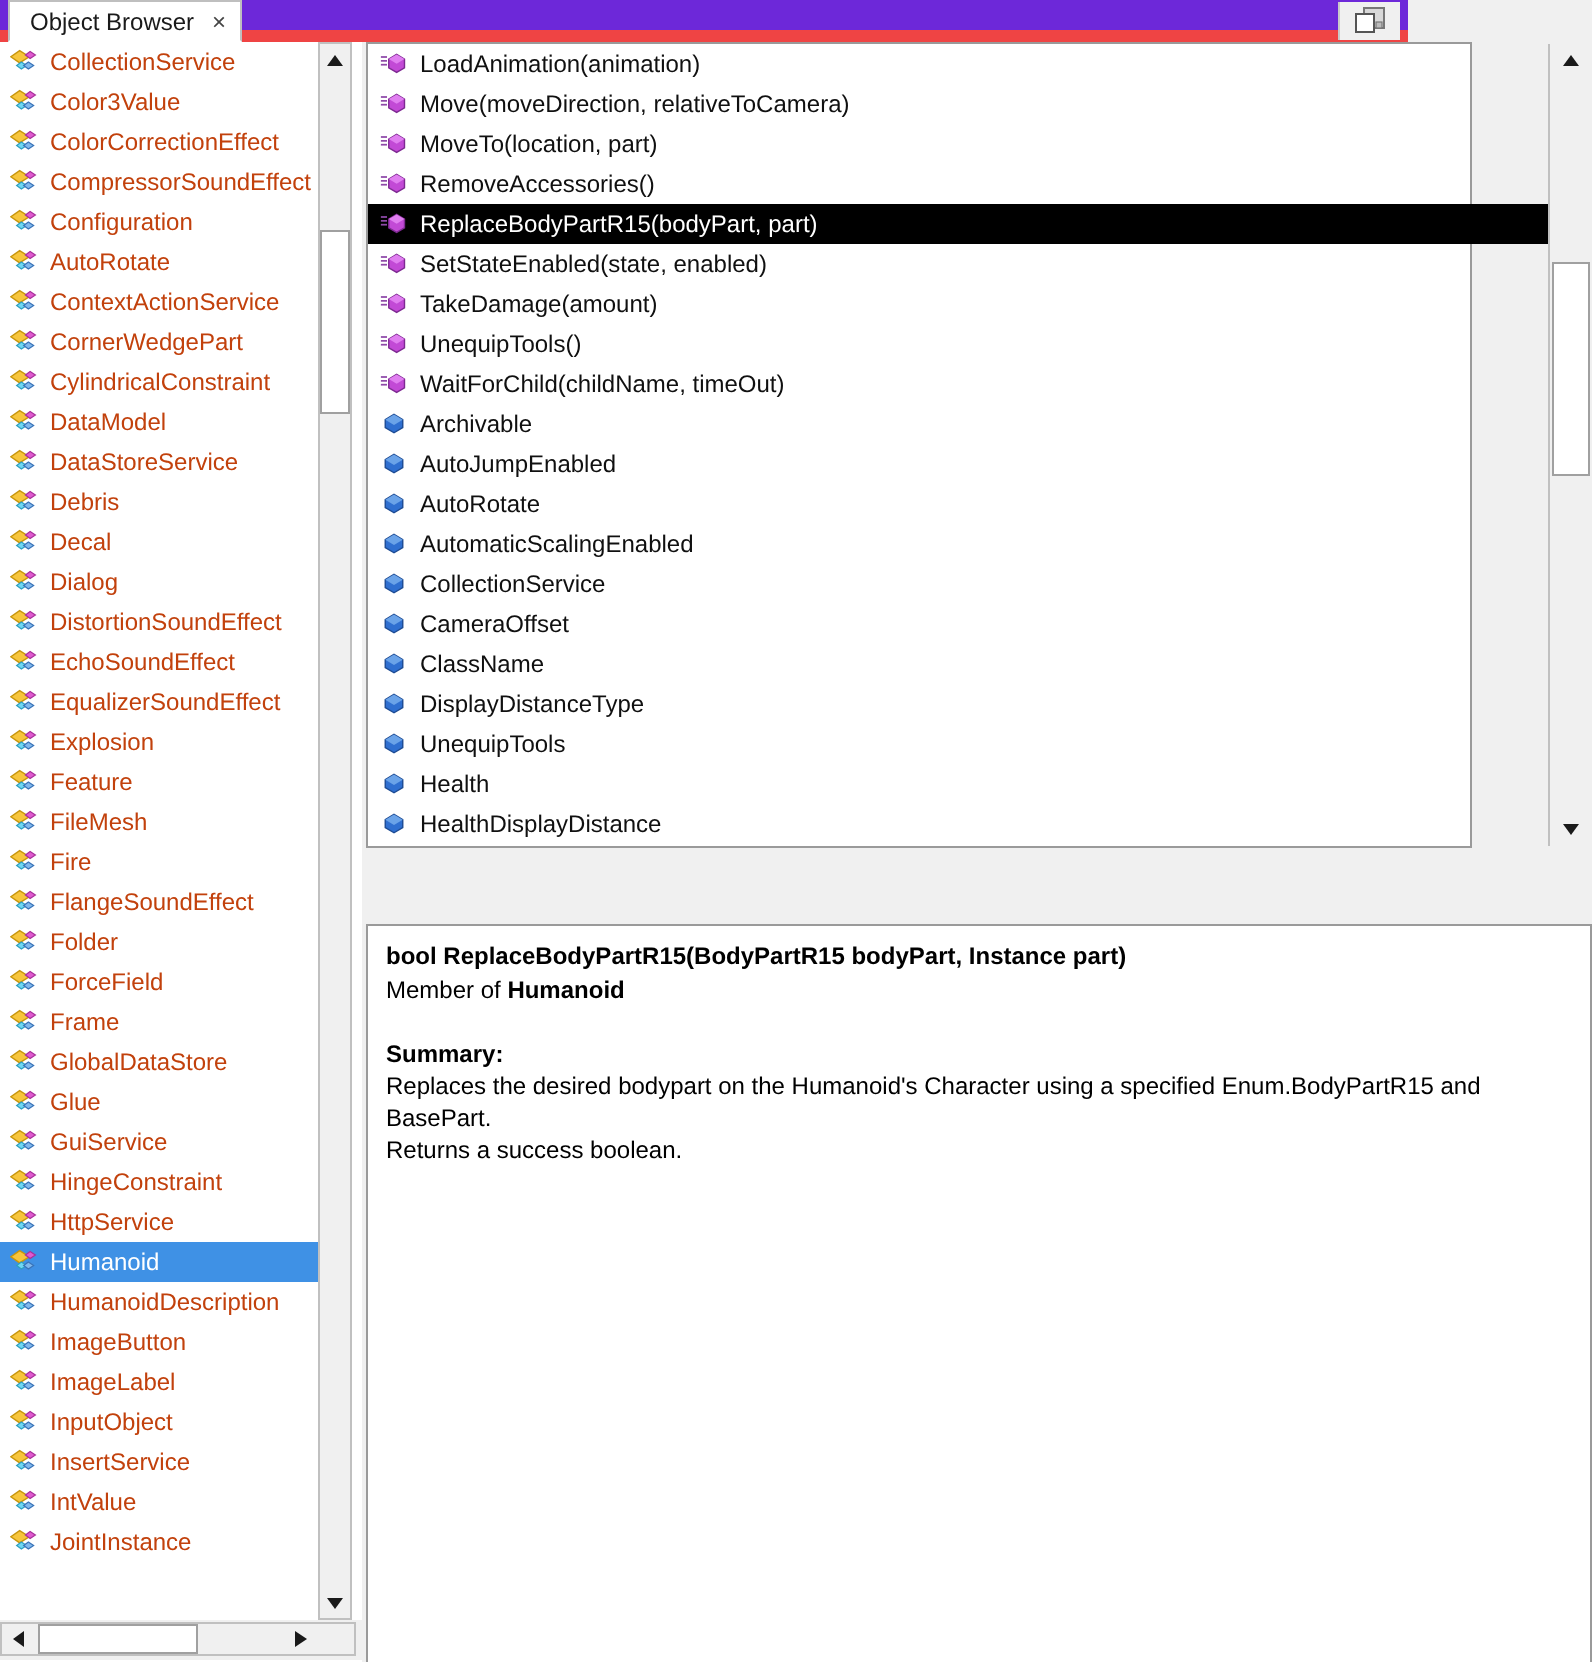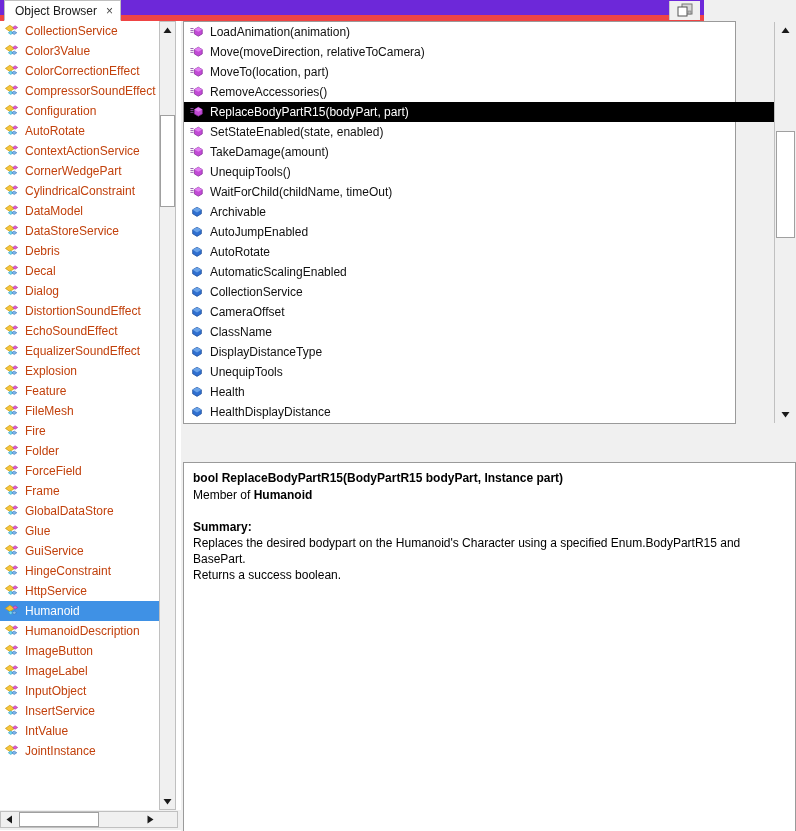--- a/index.html
+++ b/index.html
@@ -423,20 +423,29 @@
           </svg>
           <span class="lbl">Fire</span>
         </div>
         <div class="cls-row">
           <svg class="icon" viewBox="0 0 16 16">
             <polygon points="5.5,1.5 11,5 5.5,8.5 0.5,5" fill="#f7c53b" stroke="#c8960c" stroke-width="0.8"></polygon>
             <polygon points="11.5,2 14.5,4 11.5,6 8.8,4" fill="#e05ad0" stroke="#a8309a" stroke-width="0.7"></polygon>
             <polygon points="6.5,8 9.5,10 6.5,12 3.8,10" fill="#6fd8f2" stroke="#2f9fc0" stroke-width="0.7"></polygon>
             <polygon points="10.5,8 13.5,10 10.5,12 7.8,10" fill="#7fb8ec" stroke="#3a73b8" stroke-width="0.7"></polygon>
           </svg>
+          <span class="lbl">FlangeSoundEffect</span>
+        </div>
+        <div class="cls-row">
+          <svg class="icon" viewBox="0 0 16 16">
+            <polygon points="5.5,1.5 11,5 5.5,8.5 0.5,5" fill="#f7c53b" stroke="#c8960c" stroke-width="0.8"></polygon>
+            <polygon points="11.5,2 14.5,4 11.5,6 8.8,4" fill="#e05ad0" stroke="#a8309a" stroke-width="0.7"></polygon>
+            <polygon points="6.5,8 9.5,10 6.5,12 3.8,10" fill="#6fd8f2" stroke="#2f9fc0" stroke-width="0.7"></polygon>
+            <polygon points="10.5,8 13.5,10 10.5,12 7.8,10" fill="#7fb8ec" stroke="#3a73b8" stroke-width="0.7"></polygon>
+          </svg>
           <span class="lbl">Folder</span>
         </div>
         <div class="cls-row">
           <svg class="icon" viewBox="0 0 16 16">
             <polygon points="5.5,1.5 11,5 5.5,8.5 0.5,5" fill="#f7c53b" stroke="#c8960c" stroke-width="0.8"></polygon>
             <polygon points="11.5,2 14.5,4 11.5,6 8.8,4" fill="#e05ad0" stroke="#a8309a" stroke-width="0.7"></polygon>
             <polygon points="6.5,8 9.5,10 6.5,12 3.8,10" fill="#6fd8f2" stroke="#2f9fc0" stroke-width="0.7"></polygon>
             <polygon points="10.5,8 13.5,10 10.5,12 7.8,10" fill="#7fb8ec" stroke="#3a73b8" stroke-width="0.7"></polygon>
           </svg>
           <span class="lbl">ForceField</span>

